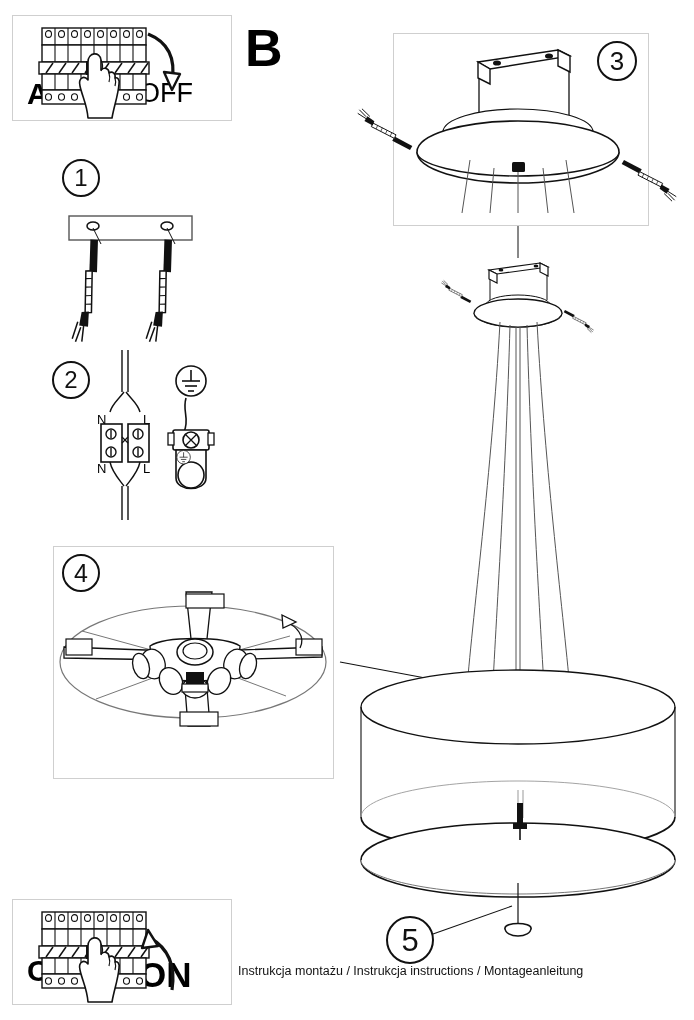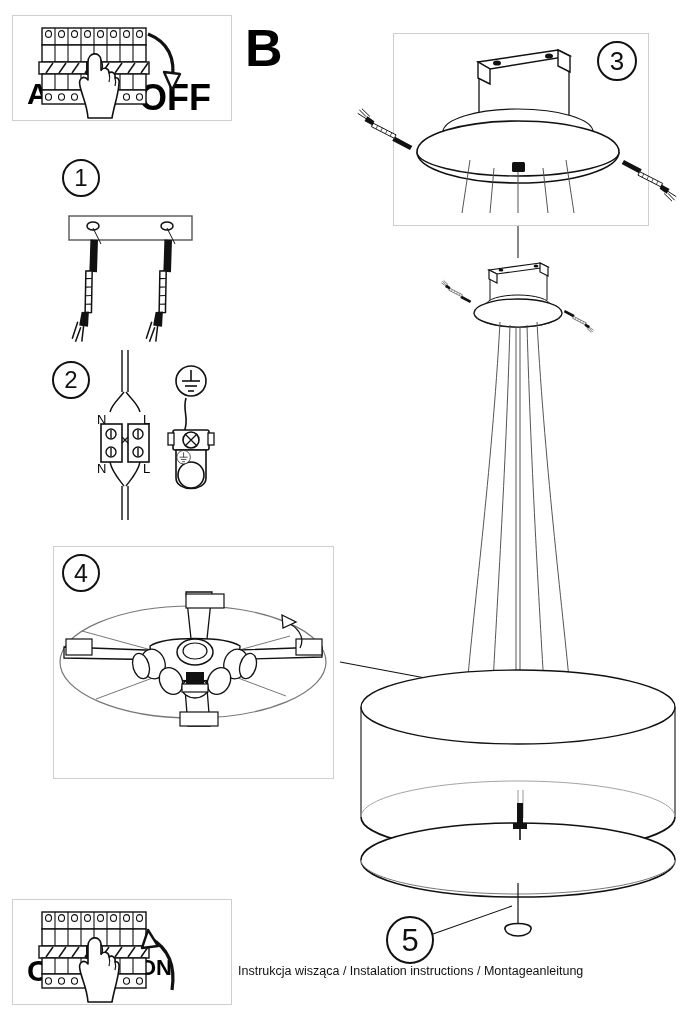--- a/index.html
+++ b/index.html
@@ -5,22 +5,22 @@
   html,body{margin:0;padding:0;background:#ffffff;}
   body{width:694px;height:1020px;position:relative;overflow:hidden;
        font-family:"Liberation Sans",sans-serif;color:#000;}
   .sheet{position:absolute;inset:0;width:694px;height:1020px;}
   .panel{position:absolute;border:1px solid #cfcfcf;background:#fff;box-sizing:border-box;}
   .svgfull{position:absolute;left:0;top:0;width:694px;height:1020px;pointer-events:none;}
   .lbl{position:absolute;font-weight:bold;line-height:1;white-space:nowrap;}
   .lbl-a{left:27px;top:79px;font-size:30px;}
   .lbl-c{left:27px;top:956px;font-size:30px;}
   .lbl-b{left:245px;top:22px;font-size:52px;}
-  .lbl-off{left:139px;top:80px;font-size:36px;font-weight:bold;}
-  .lbl-on{left:139px;top:957px;font-size:22px;font-weight:bold;text-align:right;}
+  .lbl-off{left:139px;top:80px;font-size:27px;font-weight:normal;}
+  .lbl-on{left:139px;top:957px;font-size:35px;font-weight:bold;text-align:right;}
   .wlbl{position:absolute;font-size:13px;font-weight:normal;}
   .captions{position:absolute;left:238px;top:962px;width:450px;
             font-size:12.5px;line-height:1.55;color:#111;}
   .captions div{white-space:nowrap;}
 </style>
 </head>
 <body>
 
 <div class="sheet">
 
@@ -34,21 +34,21 @@
   <div class="lbl lbl-b">B</div>
   <div class="lbl lbl-c">C</div>
   <div class="lbl lbl-on">ON</div>
 
   <div class="wlbl" style="left:97px;top:412px;">N</div>
   <div class="wlbl" style="left:143px;top:412px;">L</div>
   <div class="wlbl" style="left:97px;top:461px;">N</div>
   <div class="wlbl" style="left:143px;top:461px;">L</div>
 
   <div class="captions">
-    <div>Instrukcja wisząca / Instalation instructions / Montageanleitung</div>
+    <div>Instrukcja montażu / Instrukcja instructions / Montageanleitung</div>
   </div>
 
   <svg class="svgfull" viewBox="0 0 694 1020">
     <defs>
       <g id="breaker-panel">
 
         <rect x="0" y="0" width="104" height="17" fill="#fff" stroke="#111" stroke-width="1.4"></rect>
         <g stroke="#111" stroke-width="1.1" fill="#fff">
           <line x1="13" y1="0" x2="13" y2="17"></line>
             <line x1="26" y1="0" x2="26" y2="17"></line>

